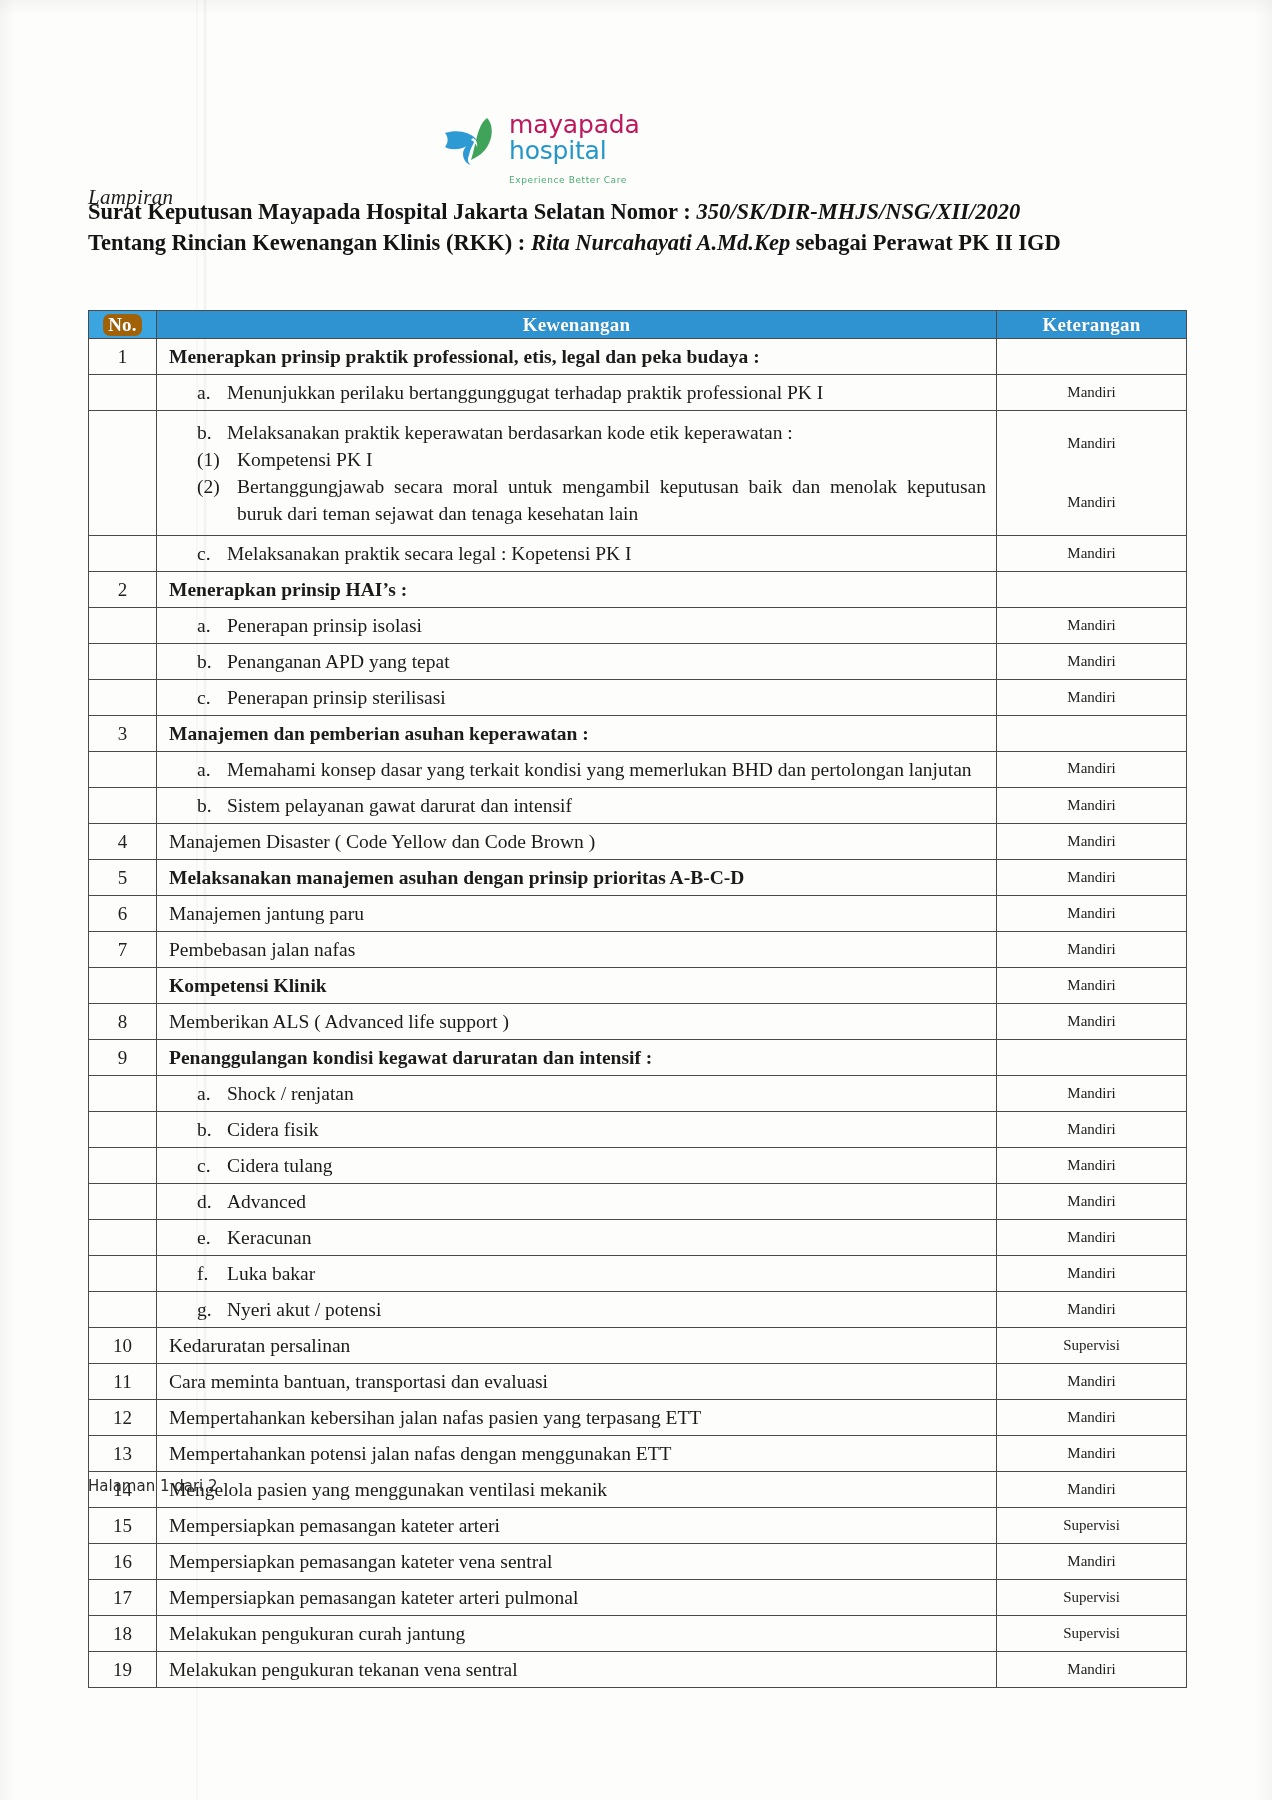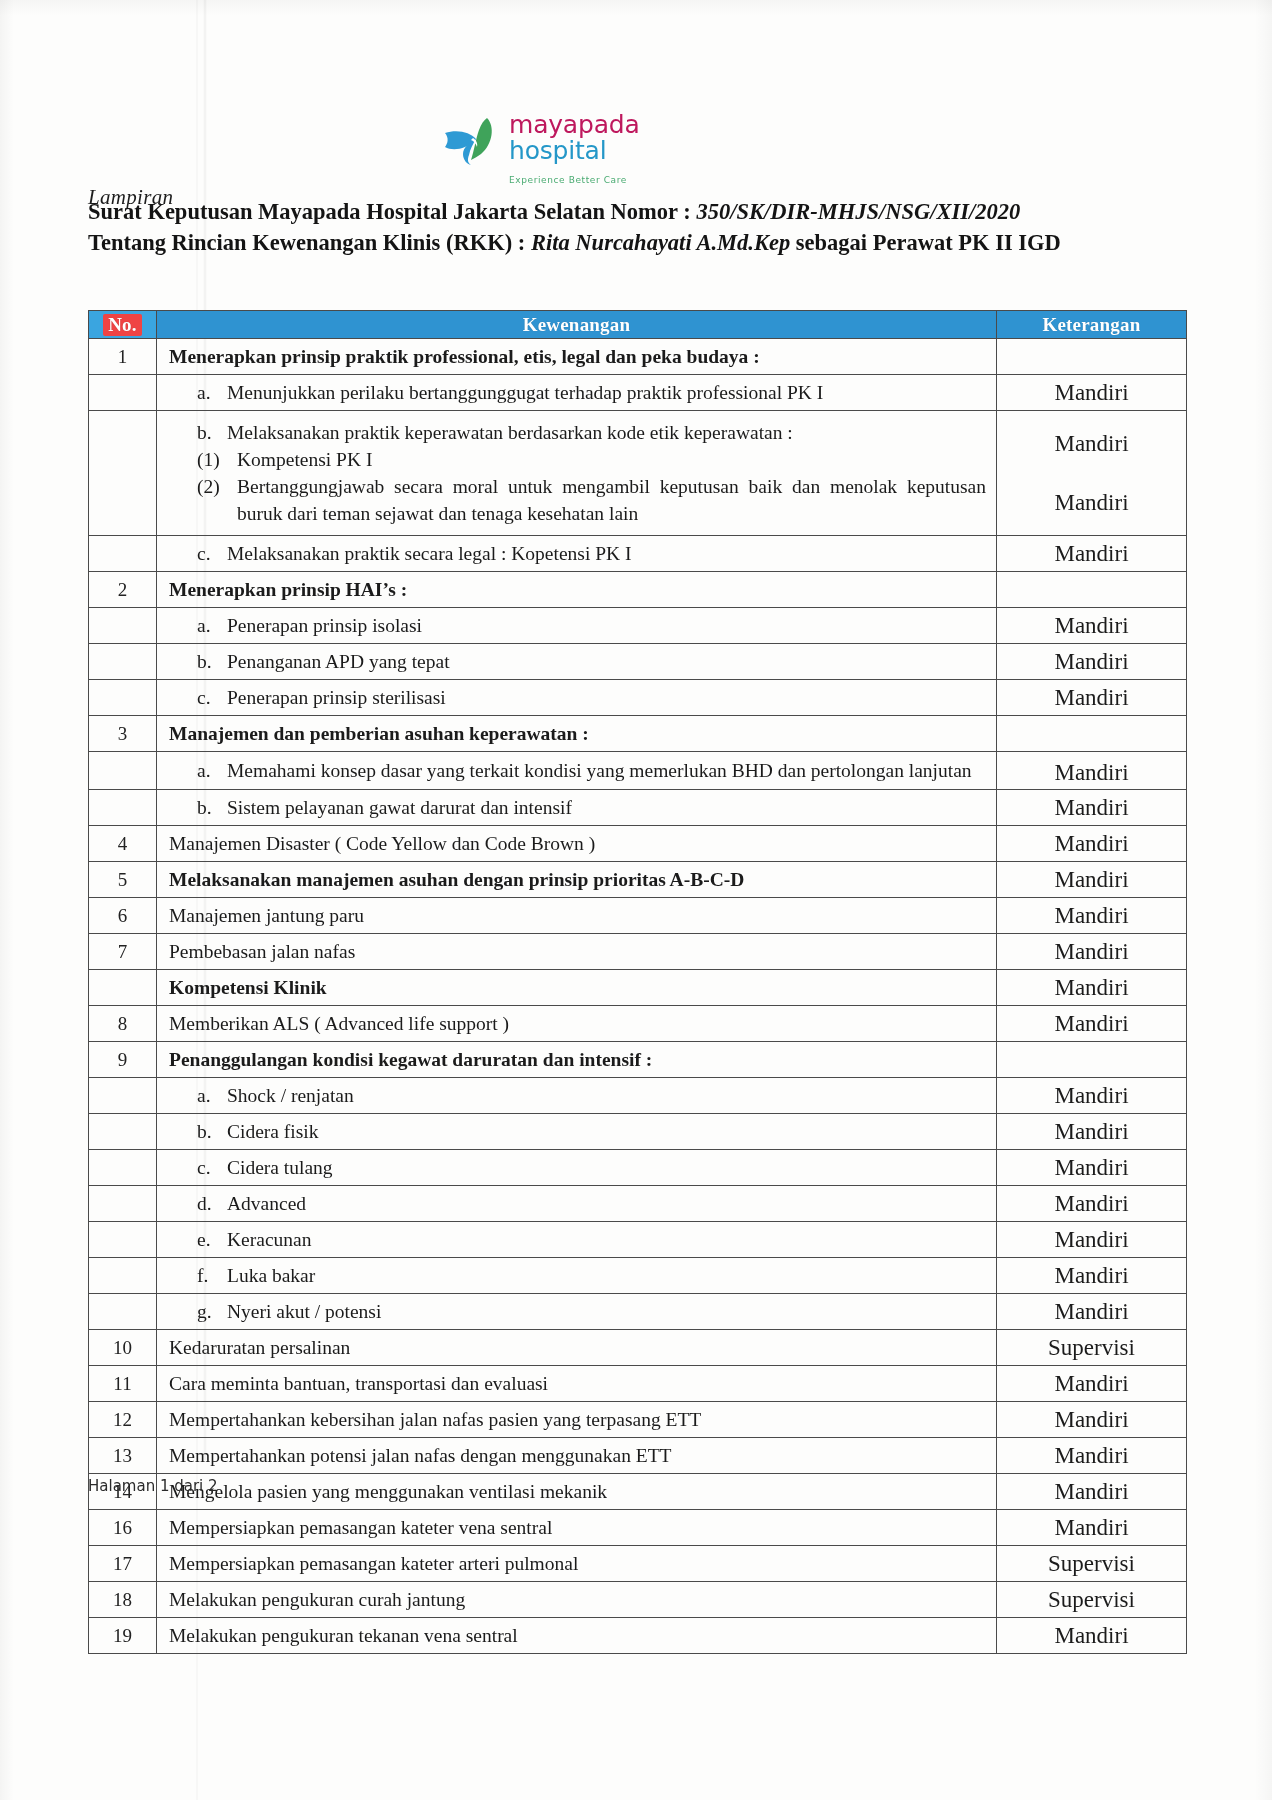--- a/index.html
+++ b/index.html
@@ -141,38 +141,38 @@
     height: 27px;
     text-align: center;
     letter-spacing: 0.2px;
     text-shadow: 0 0 1px rgba(0,0,0,0.25);
   }
   thead th.th-no {
     background: #3aa5e0;
   }
   thead th.th-no .cap {
     display: inline-block;
-    background: #ef4444;
+    background: #a16207;
     padding: 0 5px;
-    border-radius: 2px;
+    border-radius: 7px;
   }
 
   td.cell-no {
     text-align: center;
     font-size: 19px;
     color: #222;
   }
   td.cell-kew {
     padding: 4px 10px 4px 12px;
     line-height: 27px;
     color: #1b1b1b;
   }
   td.cell-ket {
     text-align: center;
-    font-size: 23px;
+    font-size: 15px;
     color: #1b1b1b;
     padding: 3px 4px;
   }
   td.cell-ket.ket-top { vertical-align: middle; }
 
   .bold { font-weight: bold; }
 
   
   .sub {
     display: flex;
@@ -506,20 +506,27 @@
           <td class="cell-ket">Mandiri</td>
         </tr>
         <tr>
           <td class="cell-no">14</td>
           <td class="cell-kew">
             <div>Mengelola pasien yang menggunakan ventilasi mekanik</div>
           </td>
           <td class="cell-ket">Mandiri</td>
         </tr>
         <tr>
+          <td class="cell-no">15</td>
+          <td class="cell-kew">
+            <div>Mempersiapkan pemasangan kateter arteri</div>
+          </td>
+          <td class="cell-ket">Supervisi</td>
+        </tr>
+        <tr>
           <td class="cell-no">16</td>
           <td class="cell-kew">
             <div>Mempersiapkan pemasangan kateter vena sentral</div>
           </td>
           <td class="cell-ket">Mandiri</td>
         </tr>
         <tr>
           <td class="cell-no">17</td>
           <td class="cell-kew">
             <div>Mempersiapkan pemasangan kateter arteri pulmonal</div>

